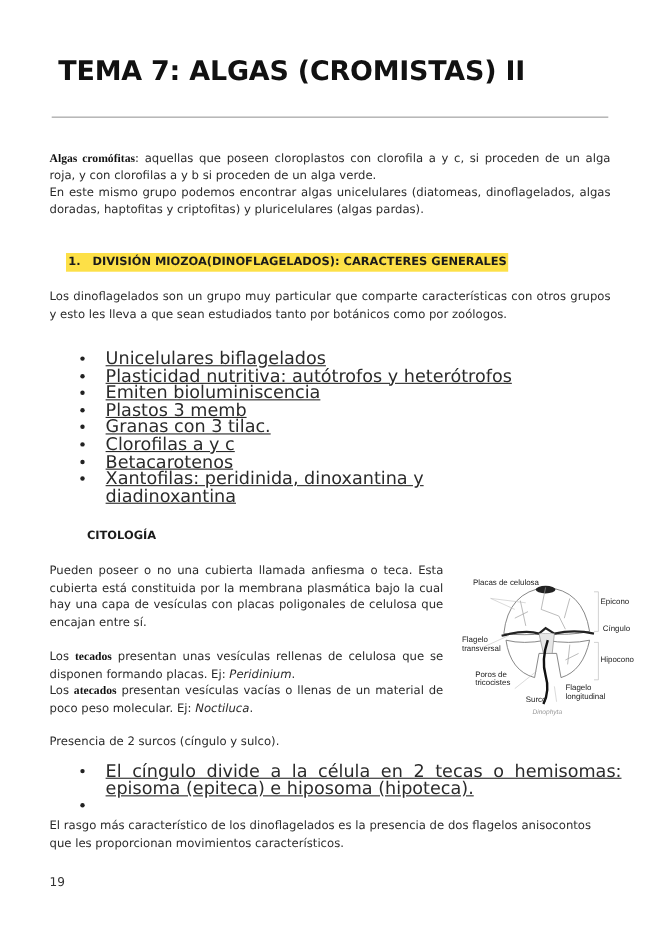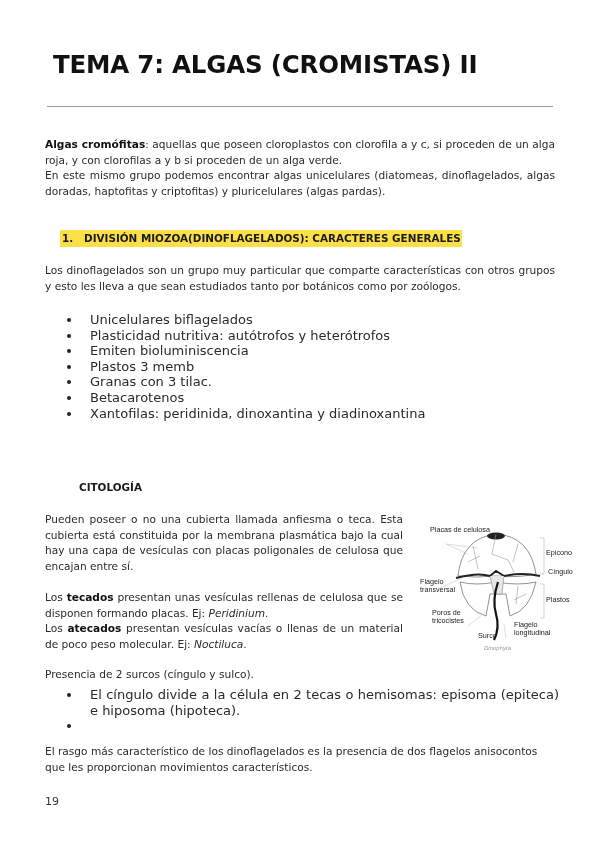--- a/index.html
+++ b/index.html
@@ -5,25 +5,25 @@
     html, body { margin: 0; padding: 0; background: #ffffff; }
     body { width: 600px; height: 848px; position: relative; overflow: hidden;
            font-family: "DejaVu Sans", sans-serif; color: #222; }
     .page { position: absolute; left: 0; top: 0; width: 600px; height: 848px; background: #fff; }
     .title { position: absolute; left: 45px; top: 42px; margin: 8px; font-size: 24.5px;
              font-weight: bold; letter-spacing: -0.2px; color: #111; white-space: nowrap; }
     .rule { position: absolute; left: 47px; top: 106px; width: 506px; height: 0;
             border-top: 1.3px solid #9a9a9a; }
     .p { position: absolute; font-size: 10.6px; line-height: 15.6px; color: #2a2a2a; margin: 0; }
     .just { text-align: justify; text-align-last: left; }
-    b { color: #111; font-weight: bold; }
+    b { color: #111; font-weight: bold; font-family: Liberation Serif, serif; }
     .h1 { position: absolute; left: 60px; top: 230px; height: 17px; width: 402px; background: #fde047;
           font-size: 10.4px; font-weight: bold; line-height: 17px; color: #1a1a1a; white-space: nowrap; }
     .h1 .num { display: inline-block; width: 22px; padding-left: 2px; }
-    .list { position: absolute; margin: 4px; padding: 0; list-style: none; font-size: 13px; line-height: 15.6px; color: #2a2a2a; }
+    .list { position: absolute; margin: 10px; padding: 0; list-style: none; font-size: 16px; line-height: 15.6px; color: #2a2a2a; text-decoration: underline; }
     .list li { position: relative; padding-left: 28px; }
     .list li .dot { position: absolute; left: 5px; top: 6px; width: 4px; height: 4px; border-radius: 50%; background: #222; }
     .h2 { position: absolute; left: 79px; top: 481px; font-size: 10.4px; font-weight: bold; color: #1a1a1a; }
     .figure { position: absolute; left: 418px; top: 524px; width: 160px; height: 135px; }
     .figure .lbl { position: absolute; font-family: "Liberation Sans", sans-serif; font-size: 7.2px; line-height: 8px; color: #222; }
     .figure .cap { position: absolute; font-family: "Liberation Sans", sans-serif; font-size: 6px; color: #999; font-style: italic; }
     .pagenum { position: absolute; left: 45px; top: 795px; font-size: 11px; color: #333; }
     i { font-style: italic; }
   </style>
 </head>
@@ -39,20 +39,21 @@
   <div class="h1"><span class="num">1.</span><span>DIVISIÓN MIOZOA(DINOFLAGELADOS): CARACTERES GENERALES</span></div>
 
   <p class="p just" style="left:45px; top:263px; width:510px;">Los dinoflagelados son un grupo muy particular que comparte características con otros grupos y esto les lleva a que sean estudiados tanto por botánicos como por zoólogos.</p>
 
   <ul class="list" style="left:58px; top:308px; width:400px;">
     <li><span class="dot"></span><span>Unicelulares biflagelados</span></li>
     <li><span class="dot"></span><span>Plasticidad nutritiva: autótrofos y heterótrofos</span></li>
     <li><span class="dot"></span><span>Emiten bioluminiscencia</span></li>
     <li><span class="dot"></span><span>Plastos 3 memb</span></li>
     <li><span class="dot"></span><span>Granas con 3 tilac.</span></li>
+    <li><span class="dot"></span><span>Clorofilas a y c</span></li>
     <li><span class="dot"></span><span>Betacarotenos</span></li>
     <li><span class="dot"></span><span>Xantofilas: peridinida, dinoxantina y diadinoxantina</span></li>
   </ul>
 
   <div class="h2">CITOLOGÍA</div>
 
   <p class="p just" style="left:45px; top:512px; width:358px;">Pueden poseer o no una cubierta llamada anfiesma o teca. Esta cubierta está constituida por la membrana plasmática bajo la cual hay una capa de vesículas con placas poligonales de celulosa que encajan entre sí.</p>
 
   <p class="p just" style="left:45px; top:590px; width:358px;"><span>Los </span><b>tecados</b><span> presentan unas vesículas rellenas de celulosa que se disponen formando placas. Ej: </span><i>Peridinium</i><span>.</span></p>
 
@@ -79,24 +80,24 @@
       <path d="M42 58 Q46 86 68 92 L72 70 L88 70 L92 92 Q112 86 118 58 Q100 62 78 58 Q58 62 42 58 Z" fill="#fff" stroke="#777" stroke-width="0.8"></path>
       <path d="M72 52 L76 70 L84 70 L86 52" fill="#e6e6e6" stroke="#888" stroke-width="0.6"></path>
       <path d="M100 62 L98 80 M108 70 L96 76" stroke="#999" stroke-width="0.6" fill="none"></path>
 
       <path d="M80 58 Q74 76 78 90 Q82 104 76 116" stroke="#111" stroke-width="2.2" fill="none"></path>
 
       <path d="M122 14 L126 14 L126 50 L122 50 M122 60 L126 60 L126 94 L122 94" stroke="#bbb" stroke-width="0.6" fill="none"></path>
       <path d="M28 20 L50 30 M28 20 L60 24 M22 64 L44 54 M50 102 L70 86 M88 114 L86 100" stroke="#bbb" stroke-width="0.5" fill="none"></path>
     </svg>
     <div class="lbl" style="left:12px; top:2px;">Placas de celulosa</div>
-    <div class="lbl" style="left:128px; top:25px;">Epicono</div>
+    <div class="lbl" style="left:128px; top:19px;">Epicono</div>
     <div class="lbl" style="left:130px; top:44px;">Cíngulo</div>
     <div class="lbl" style="left:2px; top:54px; width:36px;">Flagelo transversal</div>
-    <div class="lbl" style="left:128px; top:72px;">Plastos</div>
+    <div class="lbl" style="left:128px; top:72px;">Hipocono</div>
     <div class="lbl" style="left:14px; top:85px; width:40px;">Poros de tricocistes</div>
     <div class="lbl" style="left:52px; top:108px;margin-left:8px;">Surco</div>
     <div class="lbl" style="left:96px; top:97px; width:44px;">Flagelo longitudinal</div>
     <div class="cap" style="left:66px; top:121px;">Dinophyta</div>
   </div>
 
   <div class="pagenum">19</div>
 </div>
 
 </body></html>

